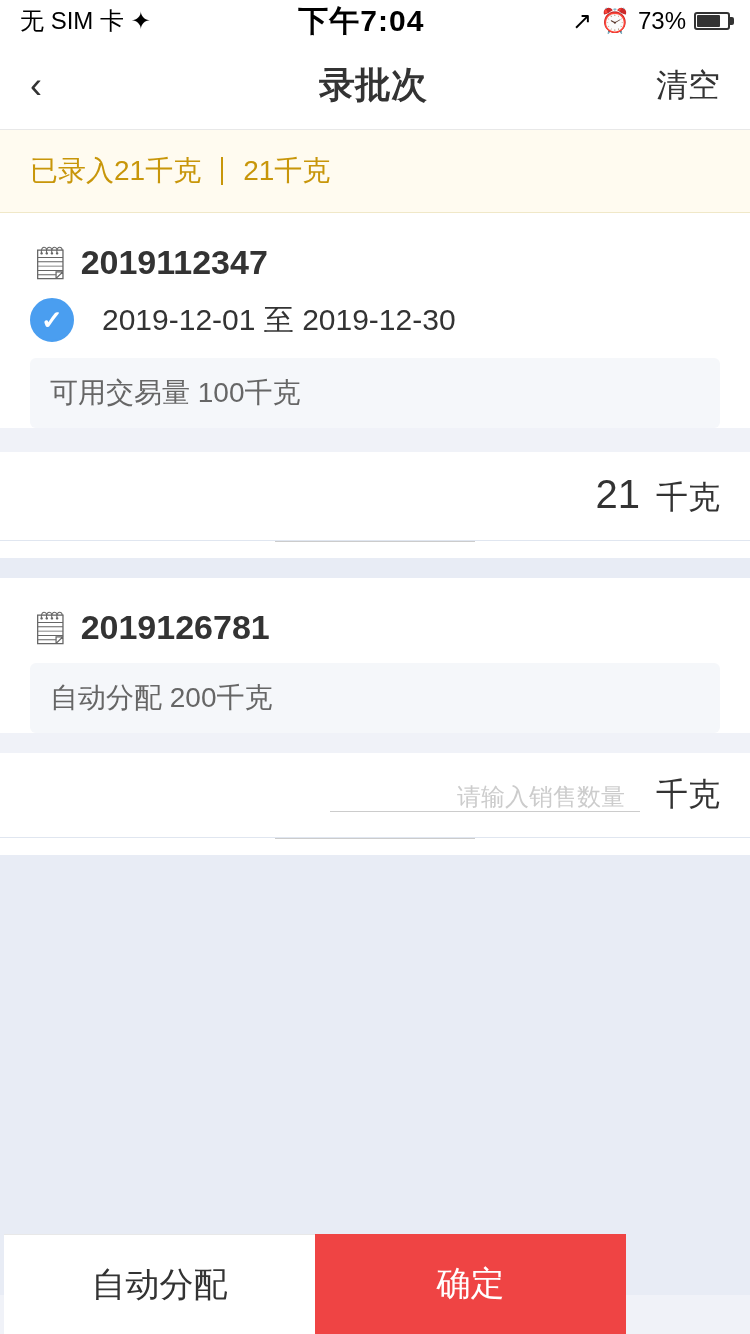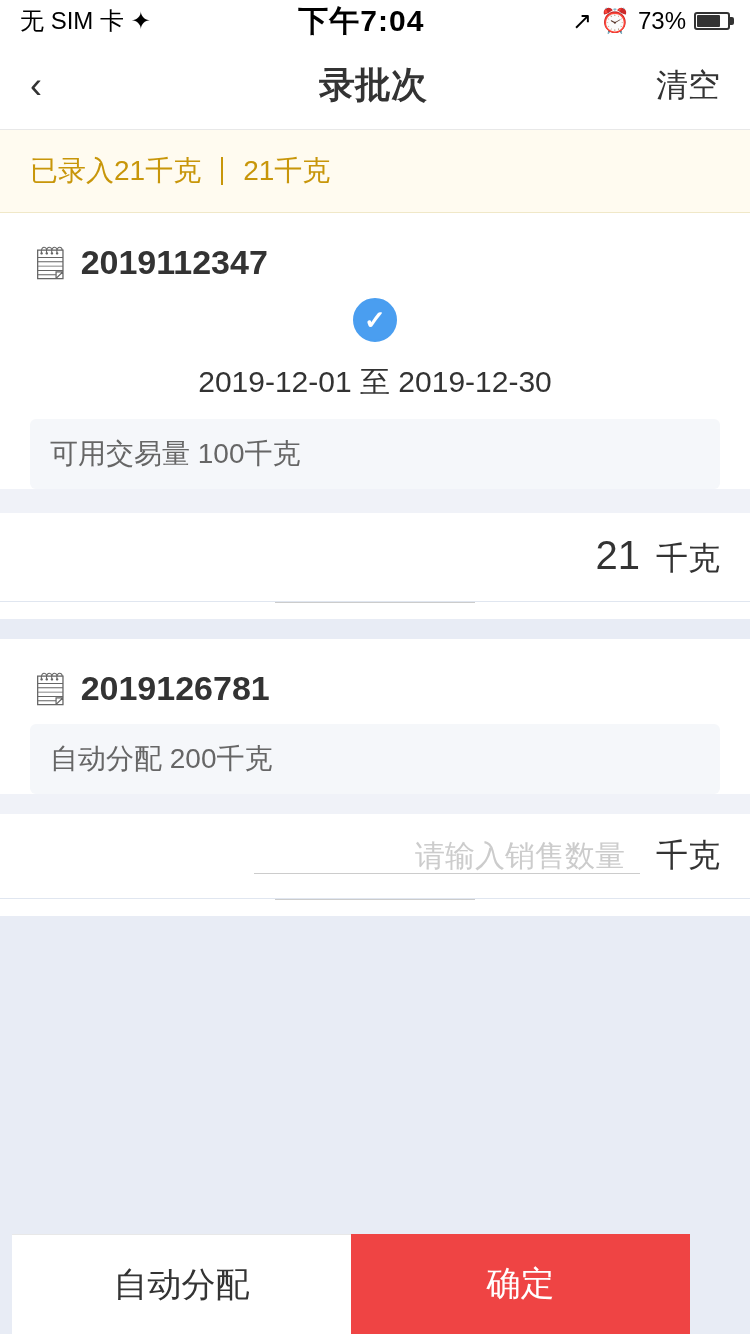--- a/index.html
+++ b/index.html
@@ -139,23 +139,22 @@
       color: #666;
     }
     .batch-id {
       font-size: 34px;
       font-weight: 600;
       color: #333;
     }
     .batch-row {
       display: flex;
       align-items: center;
-      gap: 20px;
+      gap: 28px;
       margin-bottom: 16px;
-      flex-direction: column;
     }
     .radio-circle {
       width: 44px;
       height: 44px;
       border-radius: 50%;
       border: 2px solid #ccc;
       background: #fff;
       flex-shrink: 0;
       display: flex;
       align-items: center;
@@ -212,21 +211,21 @@
       justify-content: flex-end;
       padding: 20px 30px;
       background: #fff;
       border-bottom: 1px solid #e0e6f0;
       gap: 16px;
     }
     .input-underline {
       border: none;
       border-bottom: 1px solid #ccc;
       outline: none;
-      font-size: 30px;
+      font-size: 24px;
       color: #333;
       min-width: 200px;
       text-align: right;
       background: transparent;
     }
     input::placeholder {
       color: #ccc;
     }
 
     .section-divider {
@@ -238,22 +237,22 @@
     .gray-area {
       background: #e8ecf5;
       flex: 1;
       min-height: 440px;
     }
 
     
     .bottom-bar {
       position: fixed;
       bottom: 0;
-      left: 12px;
-      width: 678px;
+      left: 4px;
+      width: 622px;
       height: 100px;
       display: flex;
       z-index: 100;
     }
     .btn-auto {
       flex: 1;
       background: #fff;
       border: none;
       font-size: 34px;
       color: #333;

